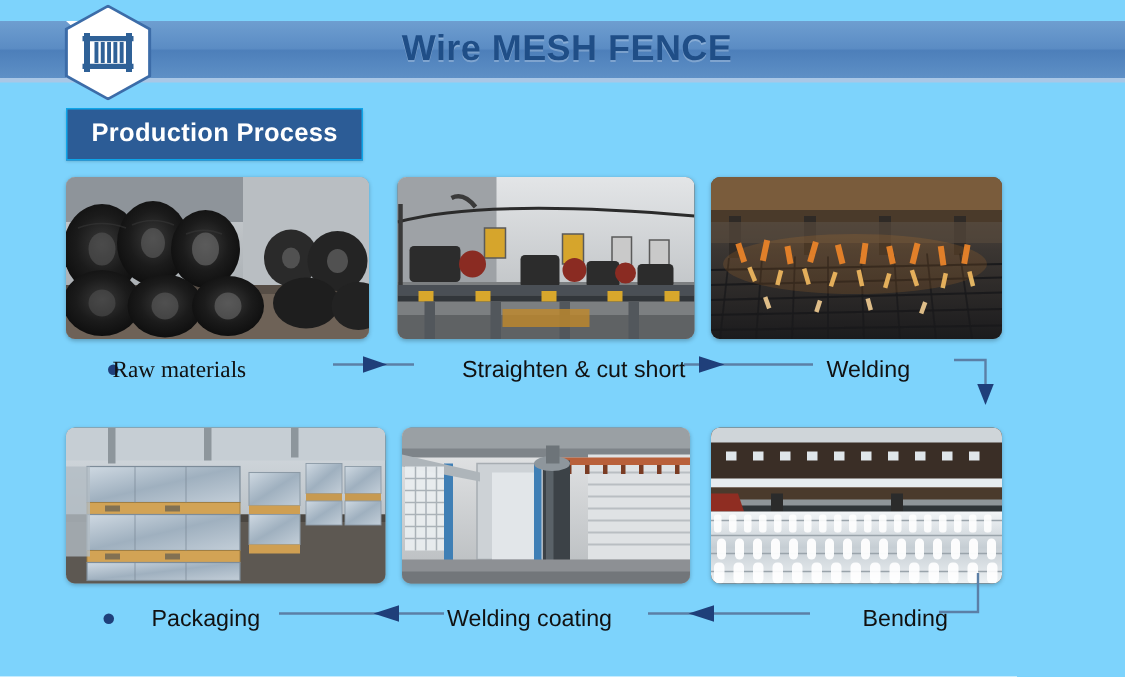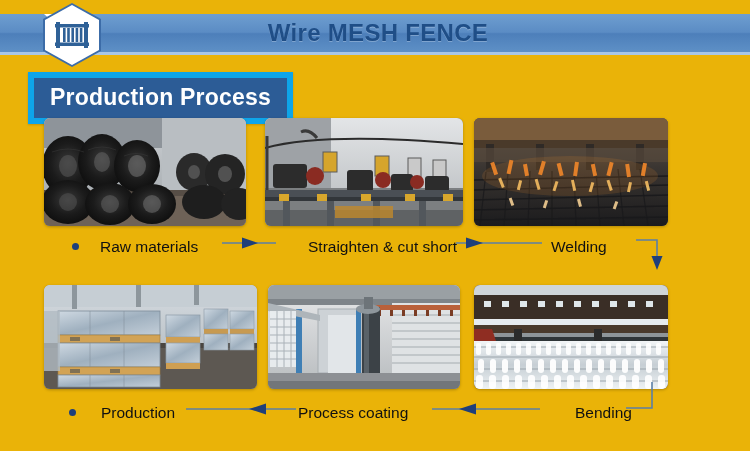--- a/index.html
+++ b/index.html
@@ -2,21 +2,21 @@
 <html><head>
 <meta charset="utf-8">
 <style>
   * { box-sizing: border-box; margin: 0; padding: 0; }
   html, body {
     width: 750px; height: 451px;
     background: #ffffff;
     font-family: "Liberation Sans", sans-serif;
     overflow: hidden;
   }
-  .page { position: relative; width: 750px; height: 451px; background: #eab308; }
+  .page { position: relative; width: 750px; height: 451px; background: #7dd3fc; }
 
   
   .banner {
     position: absolute; left: 0; top: 14px; width: 750px; height: 38px;
     background: linear-gradient(180deg, #6e9ed0 0%, #5b8cc4 48%, #4d7fba 52%, #5e90c6 100%);
   }
   .banner-underline {
     position: absolute; left: 0; top: 52px; width: 750px; height: 3px;
     background: #a9c7e6;
   }
@@ -40,24 +40,24 @@
   .logo-hex-face {
     position: absolute; left: 45px; top: 5px; width: 54px; height: 60px;
     clip-path: polygon(50% 0%, 100% 25%, 100% 75%, 50% 100%, 0% 75%, 0% 25%);
     background: #ffffff;
     display: flex; align-items: center; justify-content: center;
   }
   .fence-icon { width: 40px; height: 30px; display: block; }
 
   
   .tag {
-    position: absolute; left: 28px; top: 72px;
-    background: #2c5c96; border: 6px solid #0ea5e9;
+    position: absolute; left: 44px; top: 72px;
+    background: #2c5c96; border: 1px solid #0ea5e9;
     padding: 6px 16px 7px 16px;
-    color: #ffffff; font-size: 23px; font-weight: bold; letter-spacing: .2px;
+    color: #ffffff; font-size: 17px; font-weight: bold; letter-spacing: .2px;
     box-shadow: 0 1px 2px rgba(0,0,0,.18);
   }
 
   
   .photo {
     position: absolute; border-radius: 6px; overflow: hidden;
     box-shadow: 0 1px 3px rgba(0,0,0,.25);
     background: #6b6b6b;
   }
   .photo svg { display: block; width: 100%; height: 100%; }
@@ -76,21 +76,21 @@
     position: absolute; font-size: 15.5px; color: #111111;
     white-space: nowrap; line-height: 1;
   }
   .bullet {
     position: absolute; width: 7px; height: 7px; border-radius: 50%;
     background: #1f3f7a;
   }
   .arrow-svg { position: absolute; overflow: visible; }
 
   
-  #cap-raw        { left: 100px;  top: 239px; }
+  #cap-raw        { left: 75px;  top: 239px; font-family: Liberation Serif, serif; }
   #cap-straighten { left: 276px; top: 239px; margin-left: 32px; }
   #cap-welding    { left: 551px; top: 239px; text-align: center; }
   #bullet-raw     { left: 72px;  top: 243px; }
   
   #cap-packaging  { left: 101px; top: 405px; }
   #cap-powder     { left: 298px; top: 405px; }
   #cap-bending    { left: 545px; top: 405px; margin-left: 30px; }
   #bullet-pack    { left: 69px;  top: 409px; }
 
   #arr-1 { left: 222px; top: 232px; width: 62px;  height: 22px; }
@@ -545,28 +545,28 @@
   </svg>
 
   <div class="caption" id="cap-welding">Welding</div>
 
   <svg class="arrow-svg" id="arr-elbow-down" viewBox="0 0 32 42">
     <path d="M0 8 L21 8 L21 26" stroke="#5b7fa6" stroke-width="1.6" fill="none"></path>
     <path d="M15.5 24 L21 38 L26.5 24 Z" fill="#1f3f7a"></path>
   </svg>
 
   <div class="bullet" id="bullet-pack"></div>
-  <div class="caption" id="cap-packaging">Production</div>
+  <div class="caption" id="cap-packaging">Packaging</div>
 
   <svg class="arrow-svg" id="arr-3" viewBox="0 0 118 22">
     <path d="M8 11 L118 11" stroke="#5b7fa6" stroke-width="1.6" fill="none"></path>
     <path d="M88 5.5 L71 11 L88 16.5 Z" fill="#1f3f7a"></path>
   </svg>
 
-  <div class="caption" id="cap-powder">Process coating</div>
+  <div class="caption" id="cap-powder">Welding coating</div>
 
   <svg class="arrow-svg" id="arr-4" viewBox="0 0 114 22">
     <path d="M4 11 L112 11" stroke="#5b7fa6" stroke-width="1.6" fill="none"></path>
     <path d="M48 5.5 L31 11 L48 16.5 Z" fill="#1f3f7a"></path>
   </svg>
 
   <div class="caption" id="cap-bending">Bending</div>
 
   <svg class="arrow-svg" id="arr-elbow-up" viewBox="0 0 52 34">
     <path d="M32 0 L32 26 L6 26" stroke="#5b7fa6" stroke-width="1.6" fill="none"></path>

